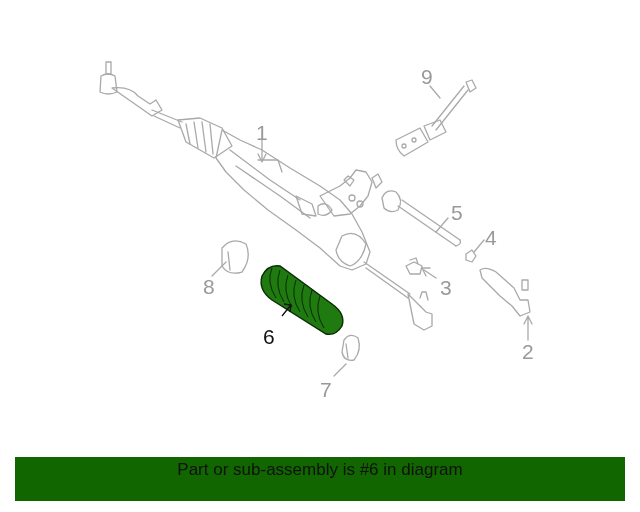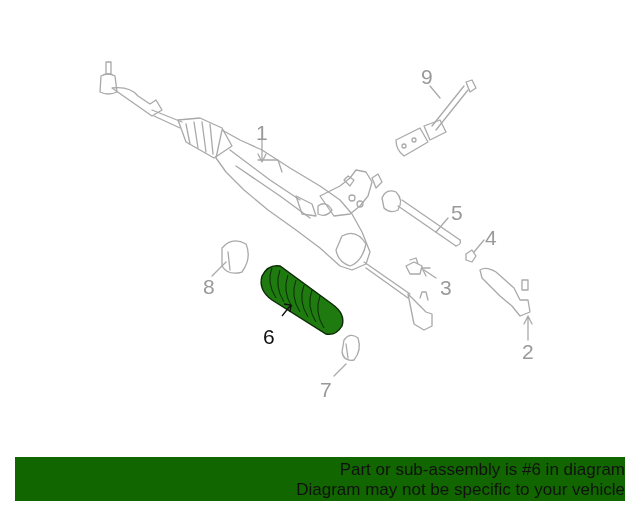--- a/index.html
+++ b/index.html
@@ -1,20 +1,20 @@
 <!DOCTYPE html>
 <html><head>
 <meta charset="utf-8">
 <style>
   html,body{margin:0;padding:0;background:#fff;}
   body{width:640px;height:512px;position:relative;overflow:hidden;font-family:"Liberation Sans",sans-serif;}
   #diagram{position:absolute;left:0;top:0;width:640px;height:450px;}
   .callout{position:absolute;font-size:21px;color:#999;line-height:1;}
   .callout.active{color:#111;}
-  #banner{position:absolute;left:15px;top:457px;width:610px;height:44px;background:#116600;color:#111;text-align:right;font-size:17px;line-height:20px;padding-top:3px;box-sizing:border-box;}
+  #banner{position:absolute;left:15px;top:457px;width:610px;height:44px;background:#116600;color:#111;text-align:center;font-size:17px;line-height:20px;padding-top:3px;box-sizing:border-box;}
   #banner div{white-space:nowrap;}
 </style>
 </head>
 <body>
 
 <div id="diagram">
   <svg width="640" height="450" viewBox="0 0 640 450">
     <g fill="none" stroke="#a9a9a9" stroke-width="1.3" stroke-linejoin="round" stroke-linecap="round">
 
       <g>
@@ -112,14 +112,13 @@
   <span class="callout" style="left:485px;top:227px">4</span>
   <span class="callout" style="left:451px;top:202px">5</span>
   <span class="callout active" style="left:263px;top:326px">6</span>
   <span class="callout" style="left:320px;top:379px">7</span>
   <span class="callout" style="left:203px;top:276px">8</span>
   <span class="callout" style="left:421px;top:66px">9</span>
 </div>
 
 <div id="banner">
   <div>Part or sub-assembly is #6 in diagram</div>
-  <div>Diagram may not be specific to your vehicle</div>
 </div>
 
 </body></html>

